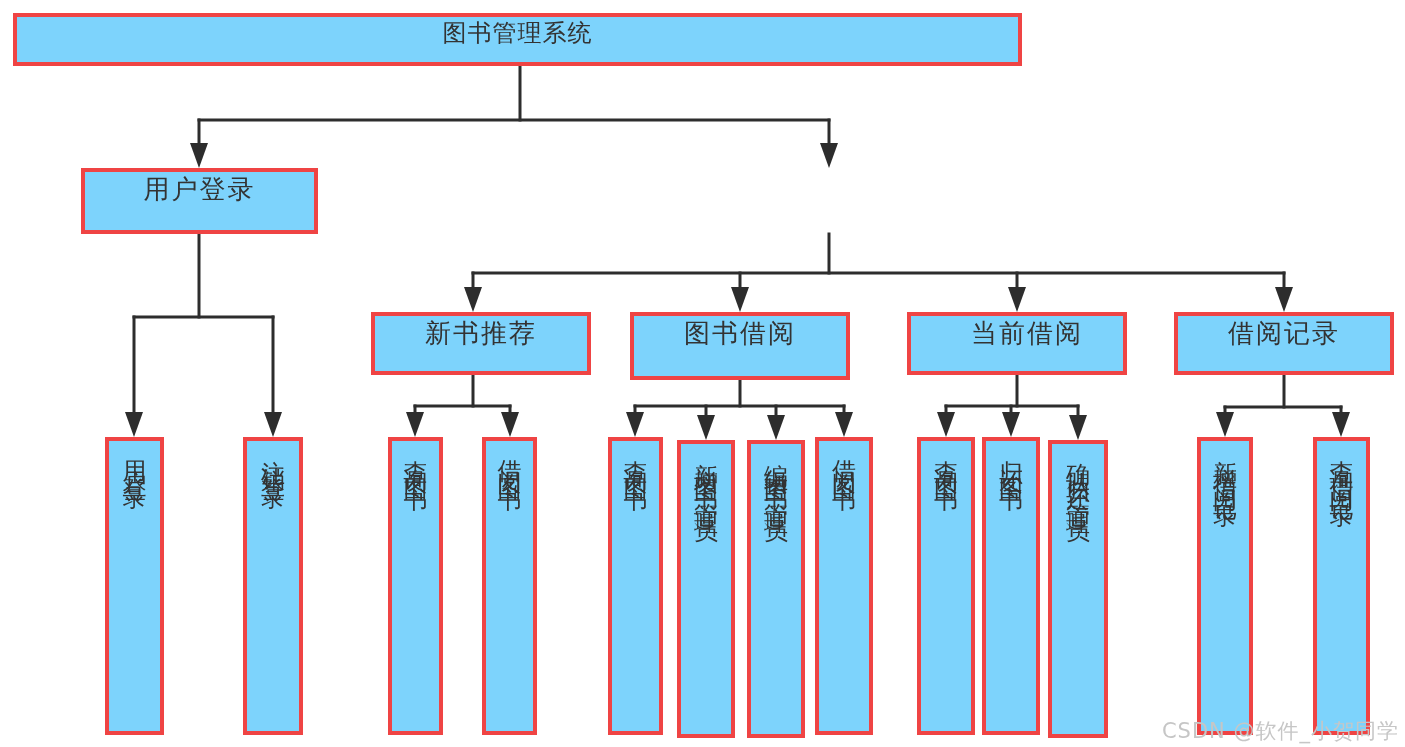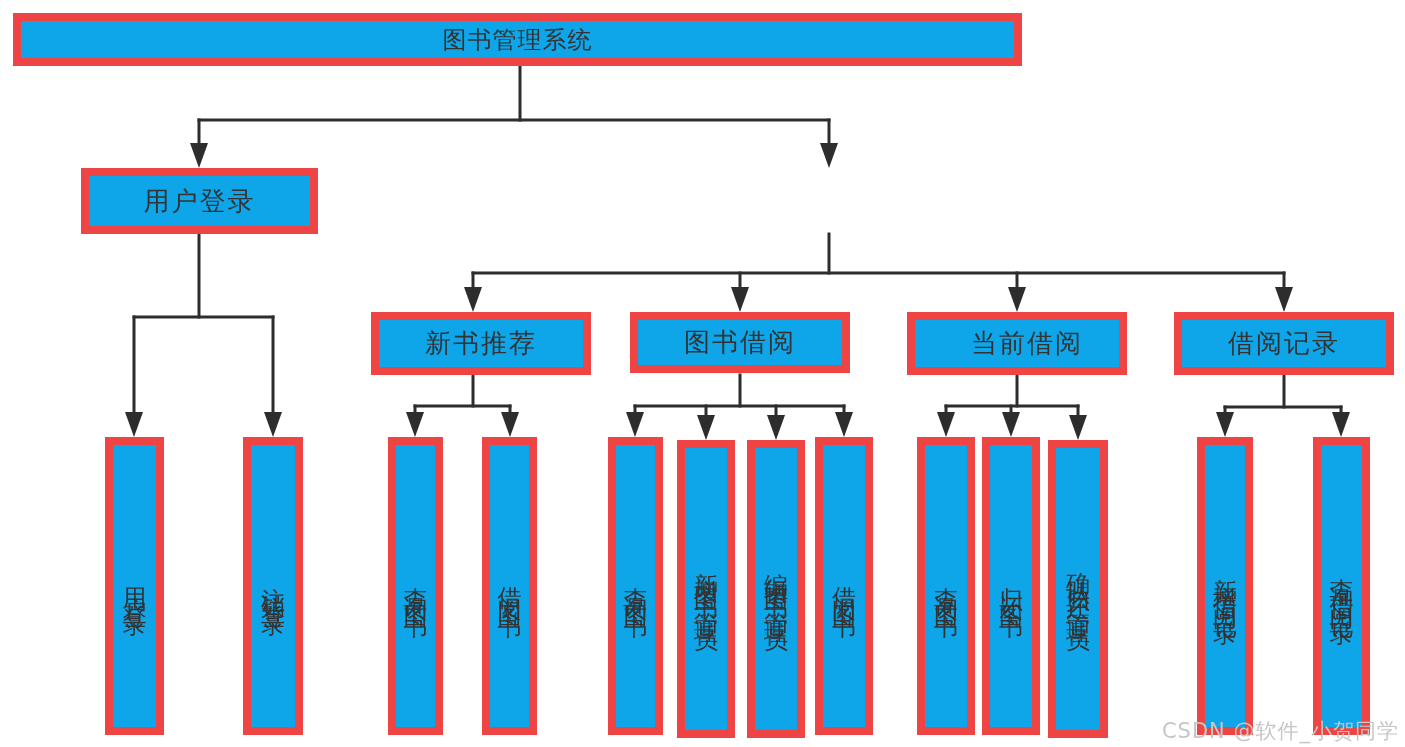--- a/index.html
+++ b/index.html
@@ -8,24 +8,24 @@
     width:1405px;height:747px;
     background:#ffffff;
     font-family:"DejaVu Sans",sans-serif;
     color:#333333;
     overflow:hidden;
   }
   svg.wires{position:absolute;left:0;top:0;}
   .box{
     position:absolute;
     box-sizing:border-box;
-    border:8px solid #ef4444;
-    background:#0ea5e9;
+    border:4px solid #ef4444;
+    background:#7dd3fc;
     display:flex;
-    align-items:center;
+    align-items:flex-start;
     justify-content:center;
     text-align:center;
   }
   .hbox span{
     font-size:26px;
     letter-spacing:2px;
     white-space:nowrap;
   }
   .rootbox span{font-size:24px;letter-spacing:1px;}
   .vbox span{
@@ -135,21 +135,21 @@
     <span>图书管理系统</span>
   </div>
 
   <div class="box hbox" style="left:81px;top:168px;width:237px;height:66px;">
     <span>用户登录</span>
   </div>
 
   <div class="box hbox" style="left:363px;top:312px;width:220px;height:63px;margin-left:8px;">
     <span>新书推荐</span>
   </div>
-  <div class="box hbox" style="left:630px;top:312px;width:220px;height:61px;">
+  <div class="box hbox" style="left:630px;top:312px;width:220px;height:68px;">
     <span>图书借阅</span>
   </div>
   <div class="box hbox" style="left:907px;top:312px;width:220px;height:63px;padding-left:20px;">
     <span>当前借阅</span>
   </div>
   <div class="box hbox" style="left:1174px;top:312px;width:220px;height:63px;">
     <span>借阅记录</span>
   </div>
 
   <div class="box vbox" style="left:105px;top:437px;width:59px;height:298px;">

